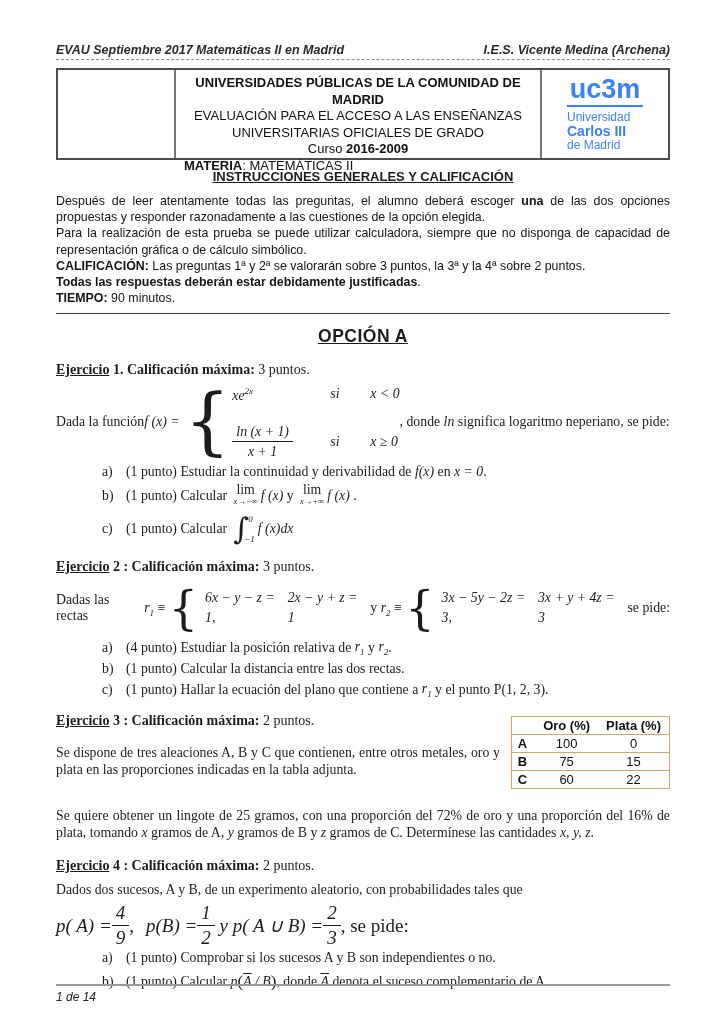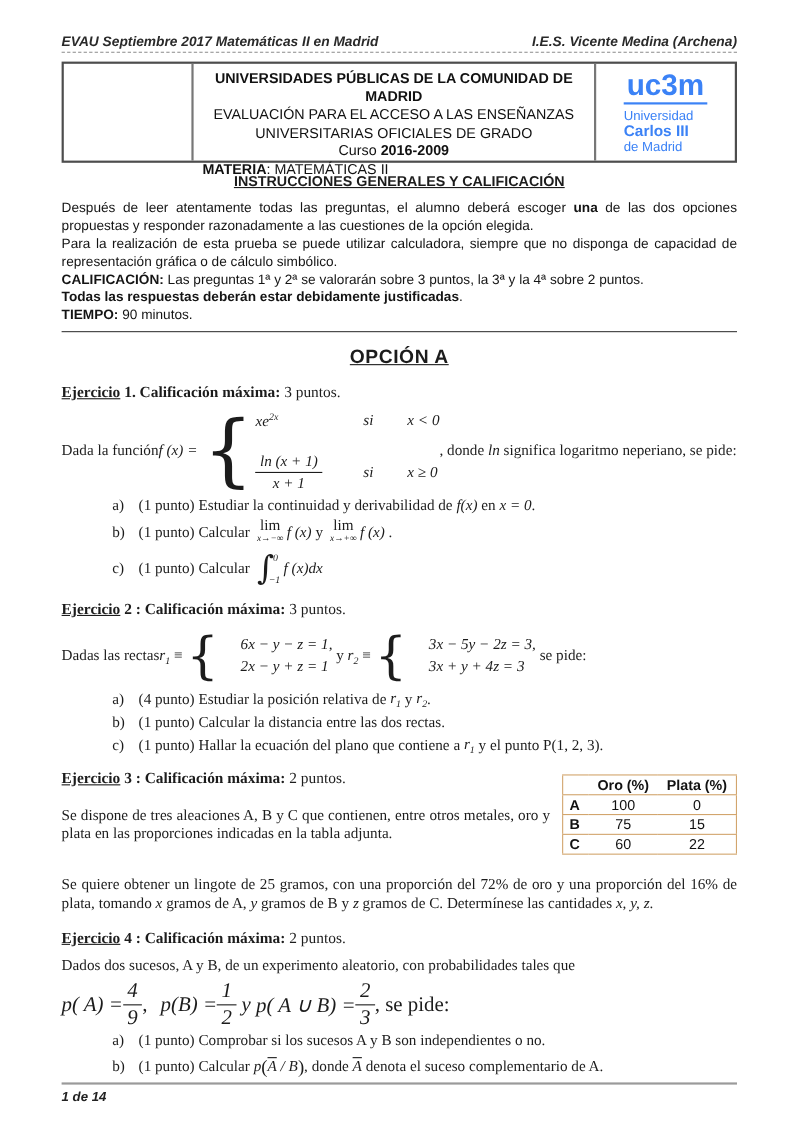--- a/index.html
+++ b/index.html
@@ -1,20 +1,20 @@
 <!DOCTYPE html>
 <html><head>
 <meta charset="utf-8">
 <style>
   html,body{margin:0;padding:0;}
   body{
     width:726px;height:1024px;background:#ffffff;position:relative;
     font-family:"Liberation Serif",serif;color:#1c1c1c;overflow:hidden;
   }
-  .content{padding:0 56px;}
+  .content{padding:12px 56px;}
   .it{font-style:italic;}
   .b{font-weight:bold;}
 
   
   .meta{display:flex;justify-content:space-between;padding-top:31px;
     font-family:"Liberation Sans",sans-serif;font-style:italic;font-weight:700;
     font-size:12.5px;color:#2a2a2a;}
   .meta-rule{border-bottom:1px dashed #8a8a8a;margin-top:2px;}
 
   
@@ -76,21 +76,21 @@
   .int-glyph{font-family:"DejaVu Serif",serif;font-size:30px;line-height:30px;}
   .int-bounds{display:flex;flex-direction:column;justify-content:space-between;height:30px;
     font-size:9px;font-style:italic;margin-left:-1px;}
   .int-bounds .t{text-align:left;}
   .int-bounds .bm{text-align:left;margin-left:-4px;}
 
   
   .rectas-row{display:flex;align-items:center;margin-top:6px;font-size:13.8px;height:54px;}
   .sys{display:flex;align-items:center;}
   .sys .brace2{font-family:"DejaVu Serif",serif;font-size:46px;line-height:46px;font-weight:400;}
-  .sys-lines{display:flex;flex-direction:column;font-style:italic;line-height:20px;margin-left:20px;}
+  .sys-lines{display:flex;flex-direction:row;font-style:italic;line-height:20px;margin-left:7px;}
 
   
   .ej3-flex{display:flex;justify-content:space-between;margin-top:14px;}
   .ej3-left{width:444px;}
   .ej3-left .ej-heading{margin-top:0;}
   .ej3-left p{margin:15px 0 0 0;text-align:justify;}
   .alloy-table{--tbl:#d2a56d;border-collapse:collapse;font-family:"Liberation Sans",sans-serif;
     font-size:13px;margin-top:3px;color:#111;}
   .alloy-table th,.alloy-table td{border-top:1.5px solid var(--tbl);border-bottom:1.5px solid var(--tbl);
     padding:1px 8px;text-align:center;font-weight:normal;}
@@ -100,21 +100,21 @@
 
   
   .prob-row{display:flex;align-items:center;margin-top:8px;font-size:19px;height:40px;}
   .paren{font-size:17px;line-height:13px;}
   .ovl{text-decoration:overline;}
   .sp{white-space:pre;}
 
   
   .footer{position:absolute;left:56px;right:56px;bottom:20px;}
   .footer-rule{border-top:2px solid #9a9a9a;}
-  .footer-text{font-family:"Liberation Sans",sans-serif;font-style:italic;font-weight:700;
+  .footer-text{font-family:"Liberation Sans",sans-serif;font-style:italic;font-weight:400;
     font-size:12px;margin-top:4px;color:#222;}
 </style>
 </head>
 <body>
 
 <div class="content">
 
   <div class="meta">
     <span>EVAU Septiembre 2017 Matemáticas II en Madrid</span>
     <span>I.E.S. Vicente Medina (Archena)</span>

